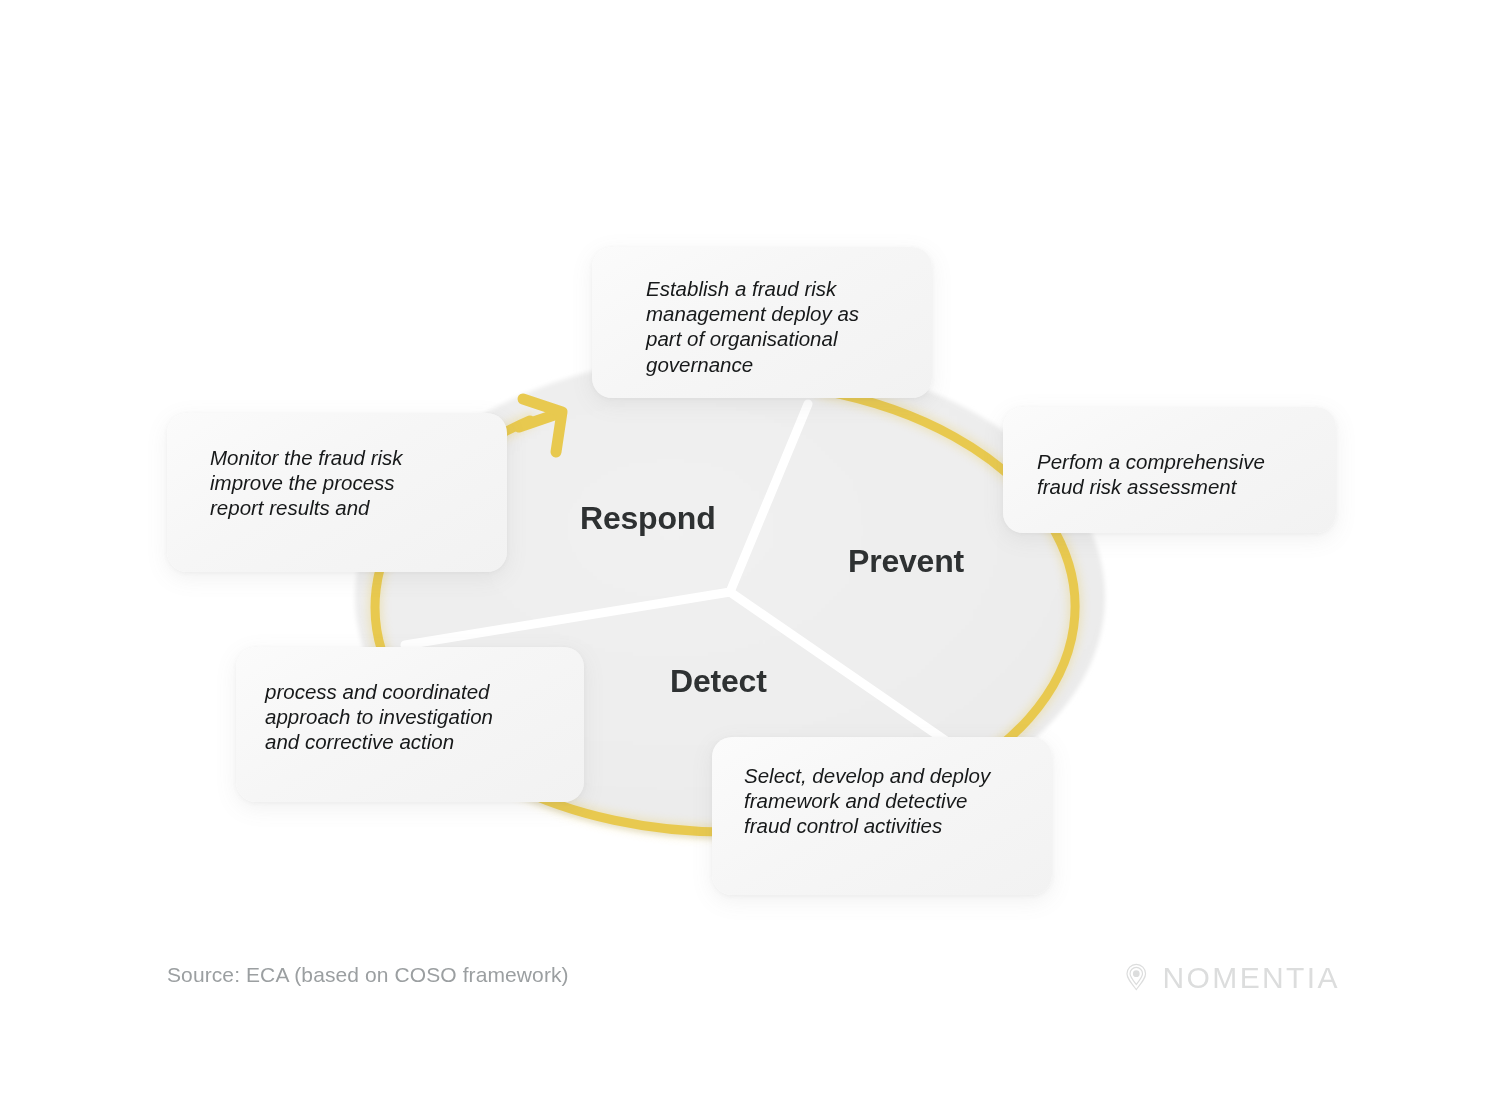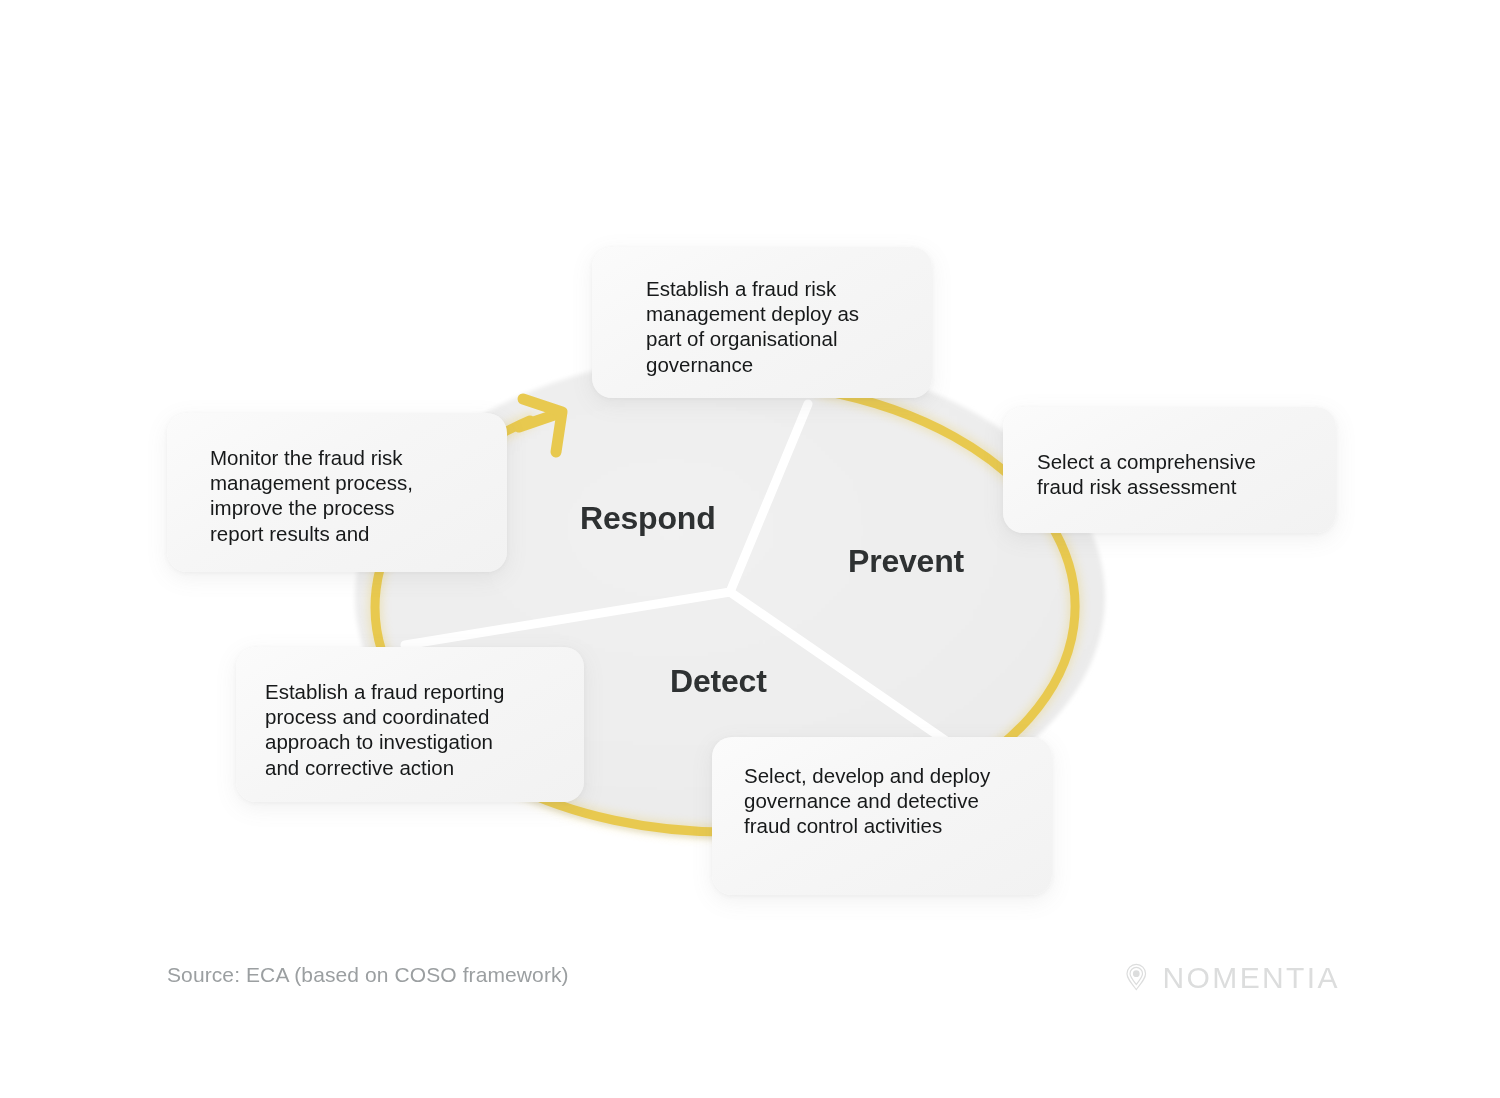--- a/index.html
+++ b/index.html
@@ -78,20 +78,21 @@
     box-sizing: border-box;
     border-radius: 20px;
     background: linear-gradient(150deg, #fbfbfb 0%, #f6f6f6 45%, #f2f2f2 100%);
     box-shadow: 0 6px 22px rgba(120,120,120,0.10),
                 0 1px 4px rgba(120,120,120,0.07);
     padding: 26px 26px 24px 26px;
     font-size: 20.5px;
     line-height: 1.23;
     color: #17191a;
     font-family: "Liberation Sans", "DejaVu Sans", sans-serif;
+    font-style: italic;
   }
   .callout p { margin: 0; }
 
   #callout-prevent-top {
     left: 592px; top: 247px; width: 340px; height: 151px;
     padding-top: 29px; padding-left: 54px;
   }
   #callout-prevent-right {
     left: 1003px; top: 407px; width: 333px; height: 126px;
     padding-top: 42px; padding-left: 34px;
@@ -179,47 +180,45 @@
         <path d="M 523 399 L 562 412 L 556 452"></path>
       </g>
     </svg>
 
     <div class="seg-label" id="label-respond">Respond</div>
     <div class="seg-label" id="label-prevent">Prevent</div>
     <div class="seg-label" id="label-detect">Detect</div>
 
     <div class="callout" id="callout-respond-left">
       <p>Monitor the fraud risk</p>
-      <p>management process,</p>
       <p>improve the process</p>
       <p>report results and</p>
     </div>
 
     <div class="callout" id="callout-prevent-top">
       <p>Establish a fraud risk</p>
       <p>management deploy as</p>
       <p>part of organisational</p>
       <p>governance</p>
     </div>
 
     <div class="callout" id="callout-prevent-right">
-      <p>Select a comprehensive</p>
+      <p>Perfom a comprehensive</p>
       <p>fraud risk assessment</p>
     </div>
 
     <div class="callout" id="callout-respond-bottom">
-      <p>Establish a fraud reporting</p>
       <p>process and coordinated</p>
       <p>approach to investigation</p>
       <p>and corrective action</p>
     </div>
 
     <div class="callout" id="callout-detect-bottom">
       <p>Select, develop and deploy</p>
-      <p>governance and detective</p>
+      <p>framework and detective</p>
       <p>fraud control activities</p>
     </div>
   </div>
 
   <div class="source-note">Source: ECA (based on COSO framework)</div>
 
   <div id="logo">
     <svg width="56" height="62" viewBox="0 0 56 62">
       <g fill="none" stroke="#dcdddd" stroke-width="2.6">
         <path d="M27 3.2 C38.3 3.2 47.4 12.3 47.4 23.6 C47.4 33.0 40.0 41.9 27 58.6 C14.0 41.9 6.6 33.0 6.6 23.6 C6.6 12.3 15.7 3.2 27 3.2 Z"></path>

